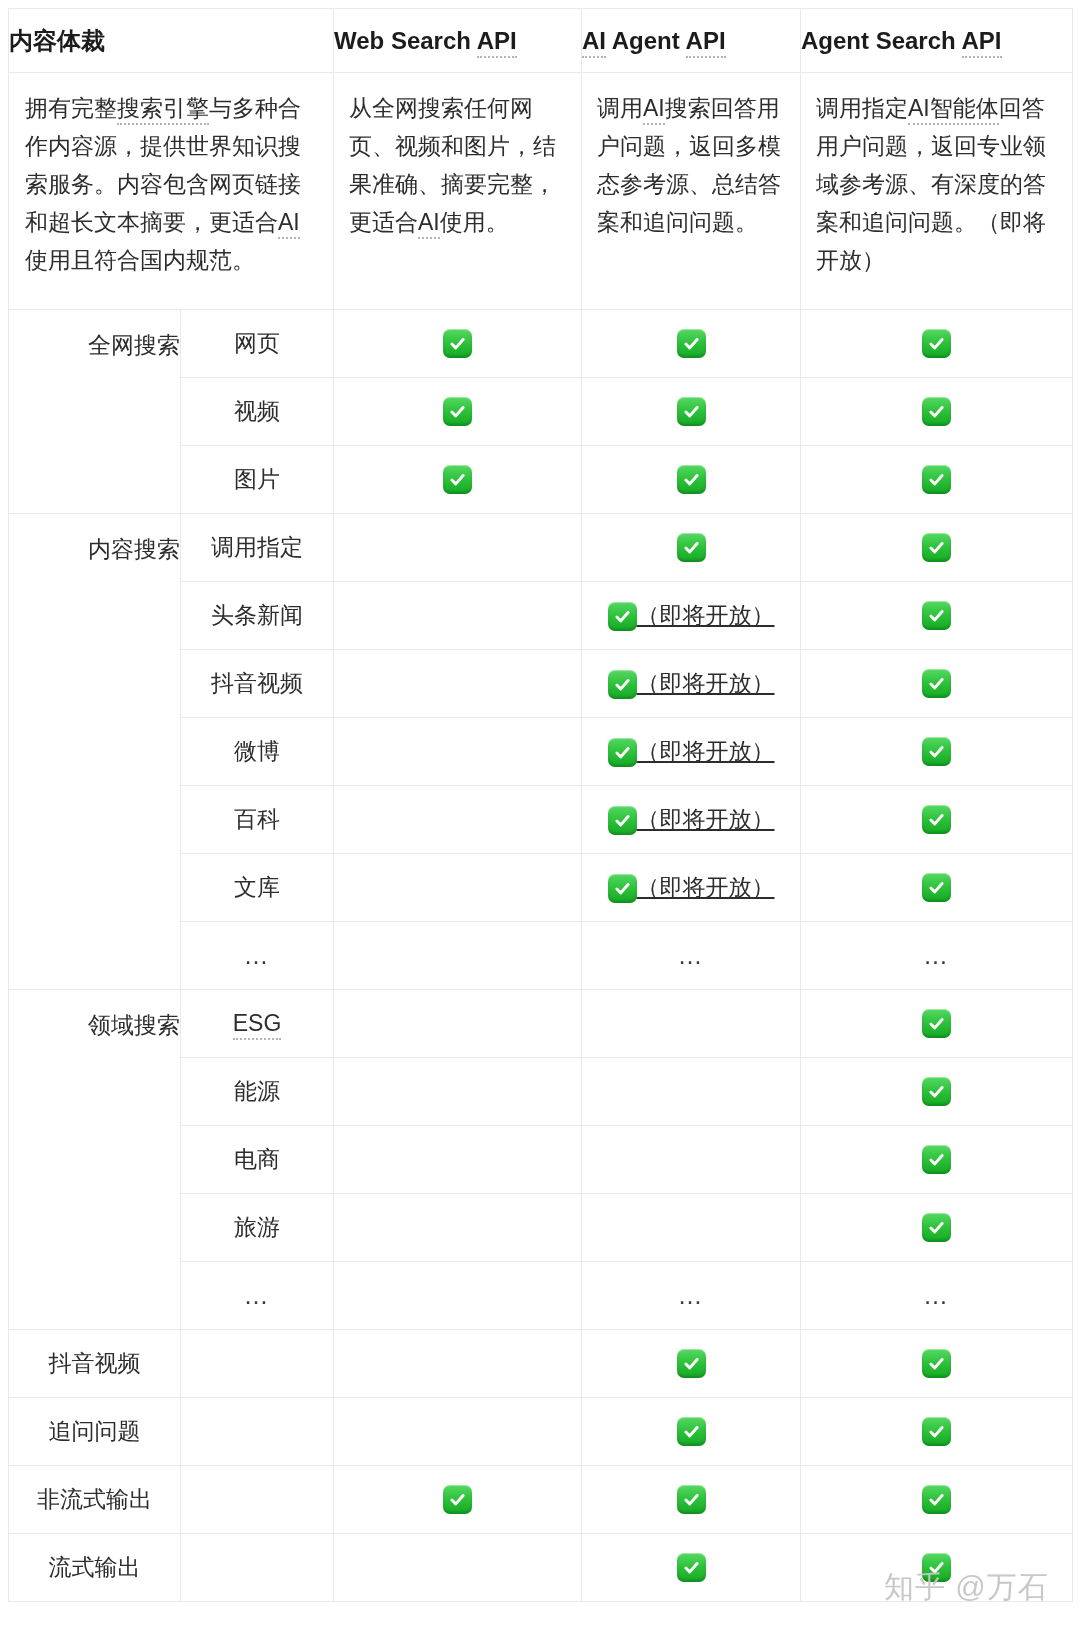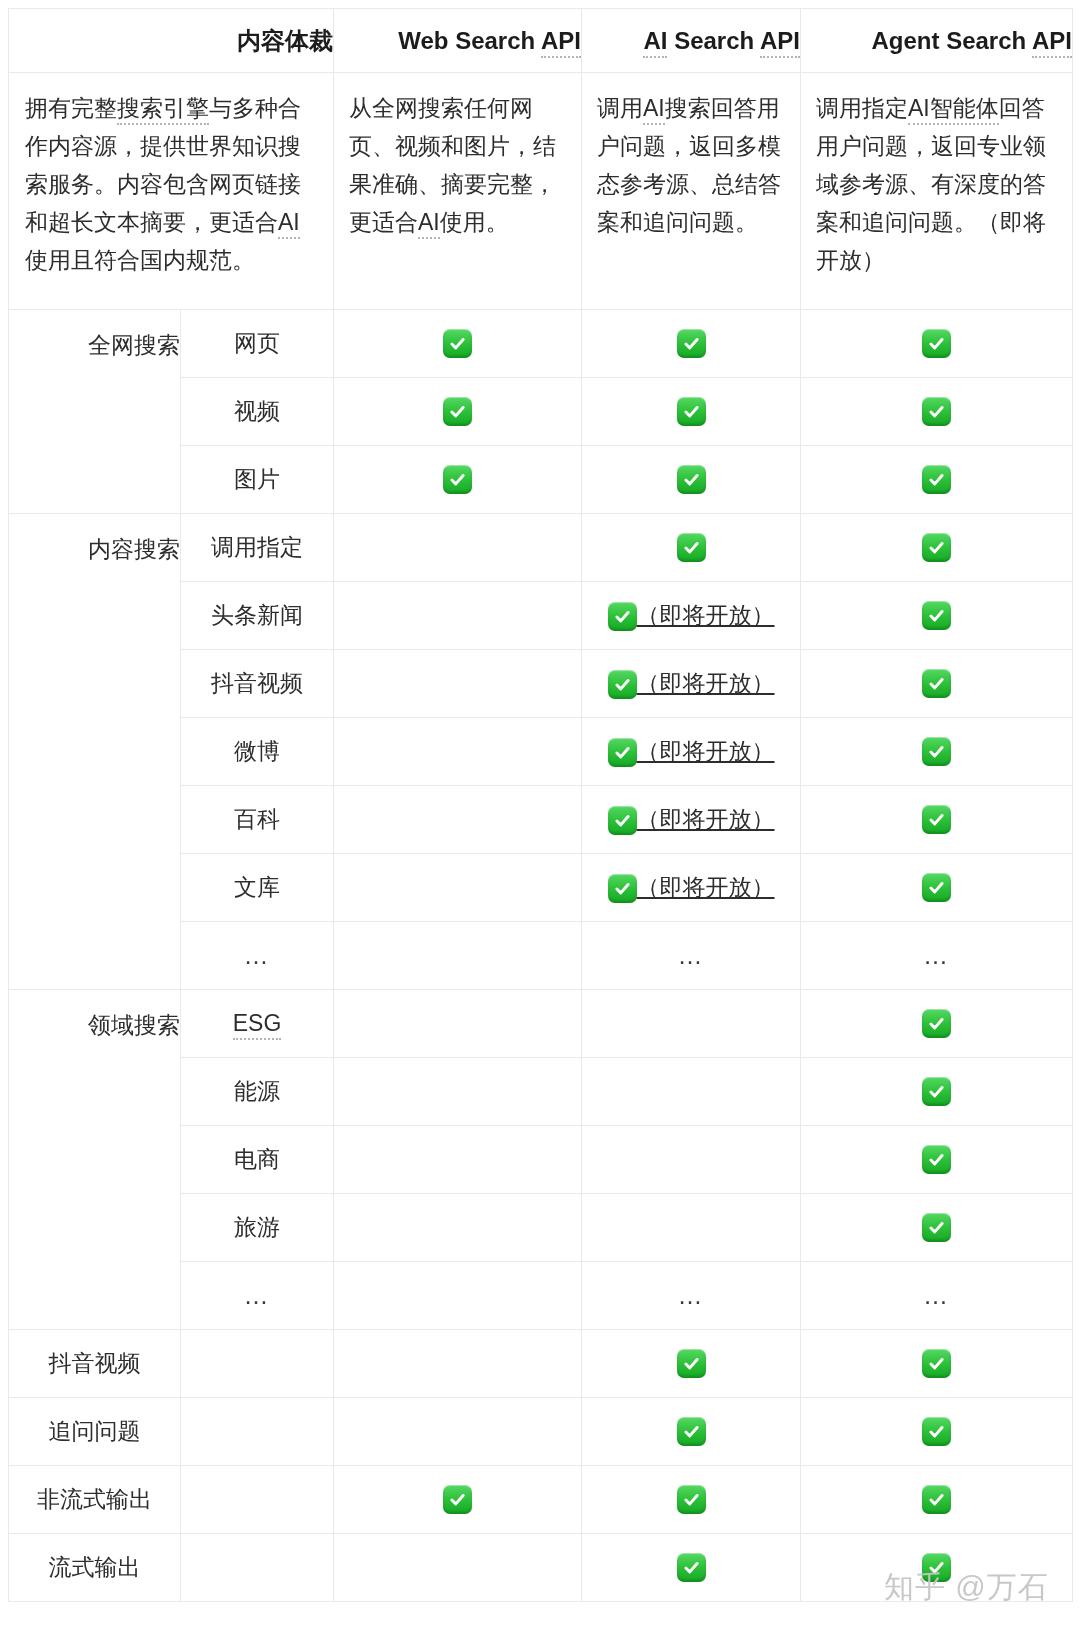--- a/index.html
+++ b/index.html
@@ -11,21 +11,21 @@
   }
   table.cmp {
     position:absolute; left:8px; top:8px; width:1064px;
     border-collapse:collapse; table-layout:fixed; background:#fff;
   }
   .cmp th, .cmp td { border:1px solid #e9e9e9; }
   
   
   .cmp thead th.hd {
     height:64px; font-size:24px; font-weight:bold; color:#1c1c1c;
-    text-align:right; vertical-align:middle; background:#fff;
+    text-align:left; vertical-align:middle; background:#fff;
   }
   
   .cmp td.desc {
     height:237px; vertical-align:top; text-align:left;
     padding:16px 12px 0 15px; font-size:23px; line-height:38px; color:#2d2d2d;
   }
   td.desc.first { padding-left:16px; padding-right:18px; }
   
   .cmp tbody td { height:68px; text-align:center; vertical-align:middle; font-size:23px; color:#2d2d2d; }
   .cmp td.gcell { vertical-align:top; padding-top:20px;text-align:right; }
@@ -57,21 +57,21 @@
   </colgroup>
   <thead>
     <tr>
       <th class="hd" colspan="2">
         <span>内容体裁</span>
       </th>
       <th class="hd">
         <span>Web Search </span><span class="dotted">API</span>
       </th>
       <th class="hd">
-        <span class="dotted">AI</span><span> Search </span><span class="dotted">API</span>
+        <span class="dotted">AI</span><span> Agent </span><span class="dotted">API</span>
       </th>
       <th class="hd">
         <span>Agent Search </span><span class="dotted">API</span>
       </th>
     </tr>
     <tr>
       <td class="desc first" colspan="2">
         <span>拥有完整</span><span class="dotted">搜索引擎</span><span>与多种合作内容源，提供世界知识搜索服务。内容包含网页链接和超长文本摘要，更适合</span><span class="dotted">AI</span><span>使用且符合国内规范。</span>
       </td>
       <td class="desc">

